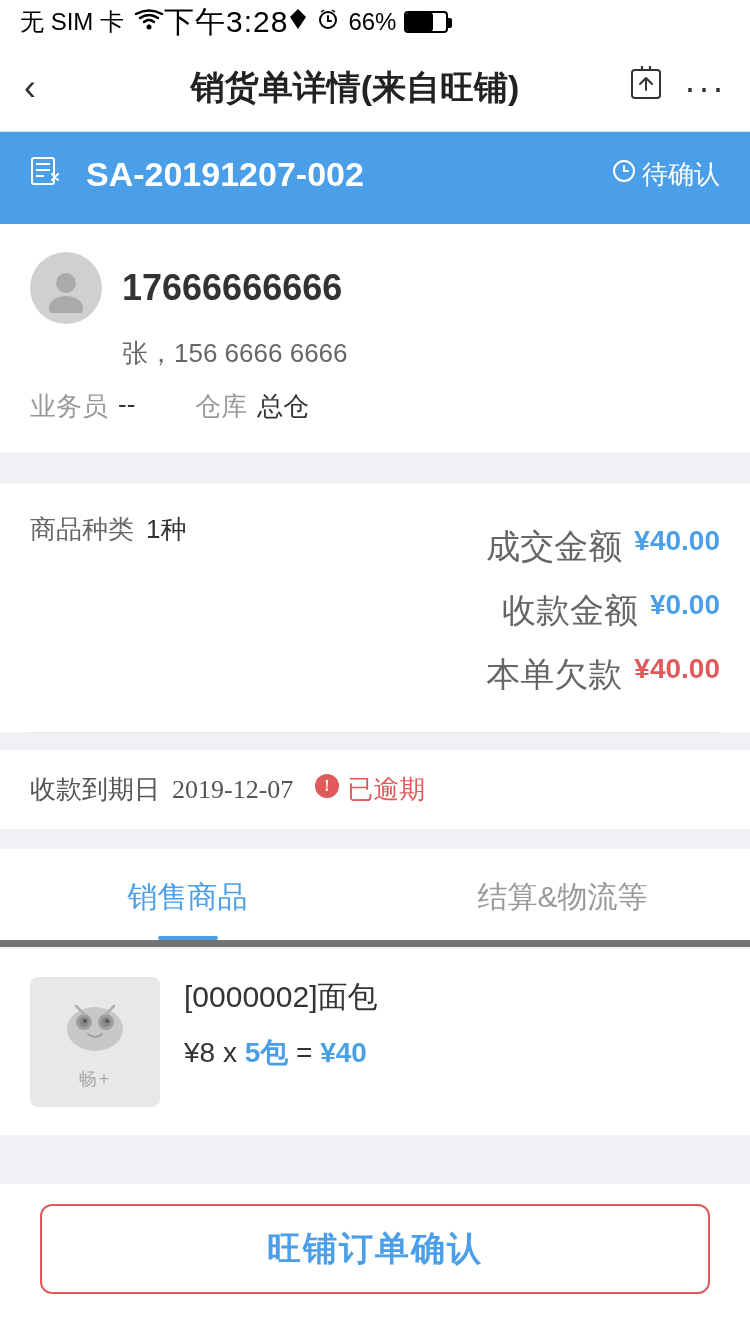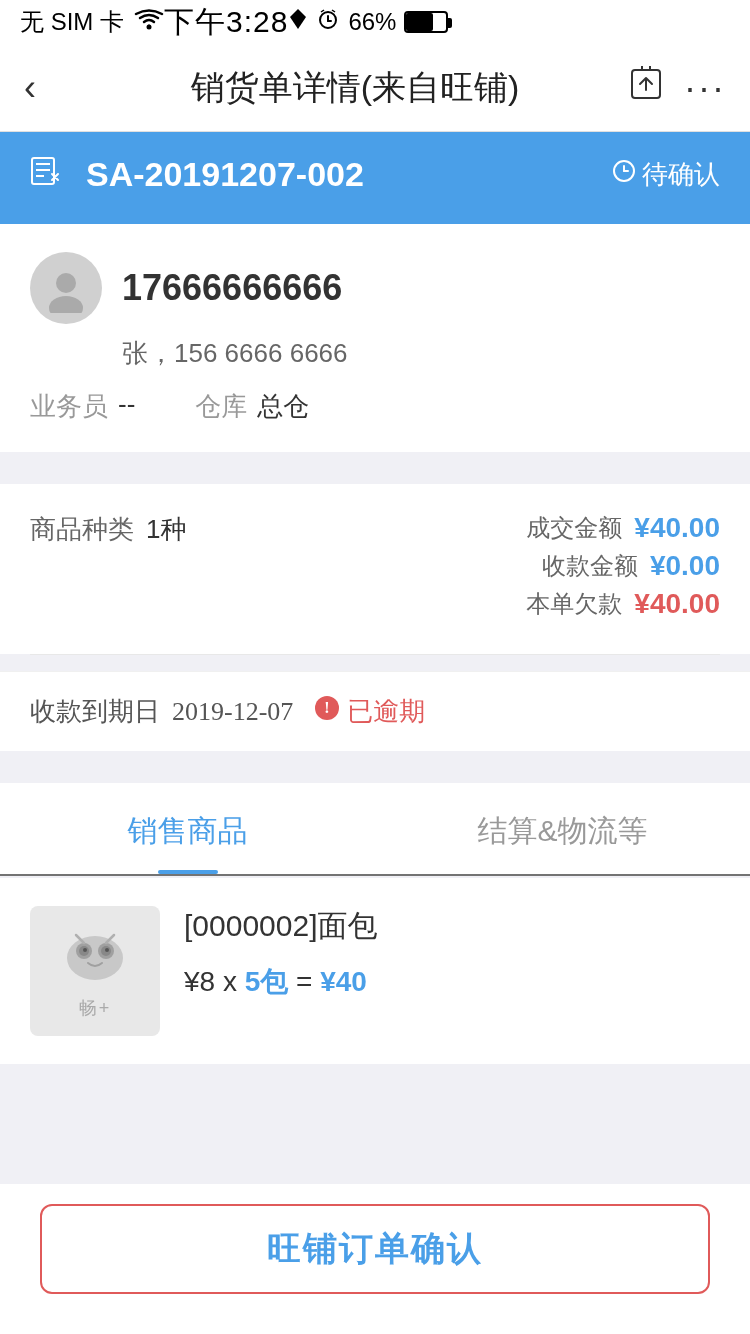--- a/index.html
+++ b/index.html
@@ -79,21 +79,21 @@
       border-bottom: 1px solid #e0e0e0;
     }
     .nav-back {
       font-size: 36px;
       color: #333;
       cursor: pointer;
       width: 60px;
     }
     .nav-title {
       font-size: 34px;
-      font-weight: 400;
+      font-weight: 700;
       color: #222;
       flex: 1;
       text-align: center;
     }
     .nav-actions {
       display: flex;
       align-items: center;
       gap: 20px;
       width: 100px;
       justify-content: flex-end;
@@ -206,22 +206,23 @@
       text-align: right;
     }
     .summary-amount-row {
       display: flex;
       justify-content: flex-end;
       align-items: center;
       gap: 12px;
       margin-bottom: 6px;
     }
     .amount-label {
-      font-size: 24px;
+      font-size: 34px;
       color: #666;
+      margin-top: 12px;
     }
     .amount-value {
       font-size: 28px;
       font-weight: 600;
     }
     .amount-blue { color: #4a9fe8; }
     .amount-red { color: #e05a5a; }
 
     
     .due-date-card {
@@ -241,22 +242,22 @@
       align-items: center;
       gap: 6px;
       color: #e05a5a;
       font-size: 26px;
       margin-left: 8px;
     }
 
     
     .tabs-container {
       background: #fff;
-      margin-top: 16px;
-      border-bottom: 2px solid #737373;
+      margin-top: 4px;
+      border-bottom: 7px solid #737373;
     }
     .tabs-row {
       display: flex;
       align-items: center;
     }
     .tab-item {
       flex: 1;
       text-align: center;
       padding: 28px 0 22px;
       font-size: 30px;

